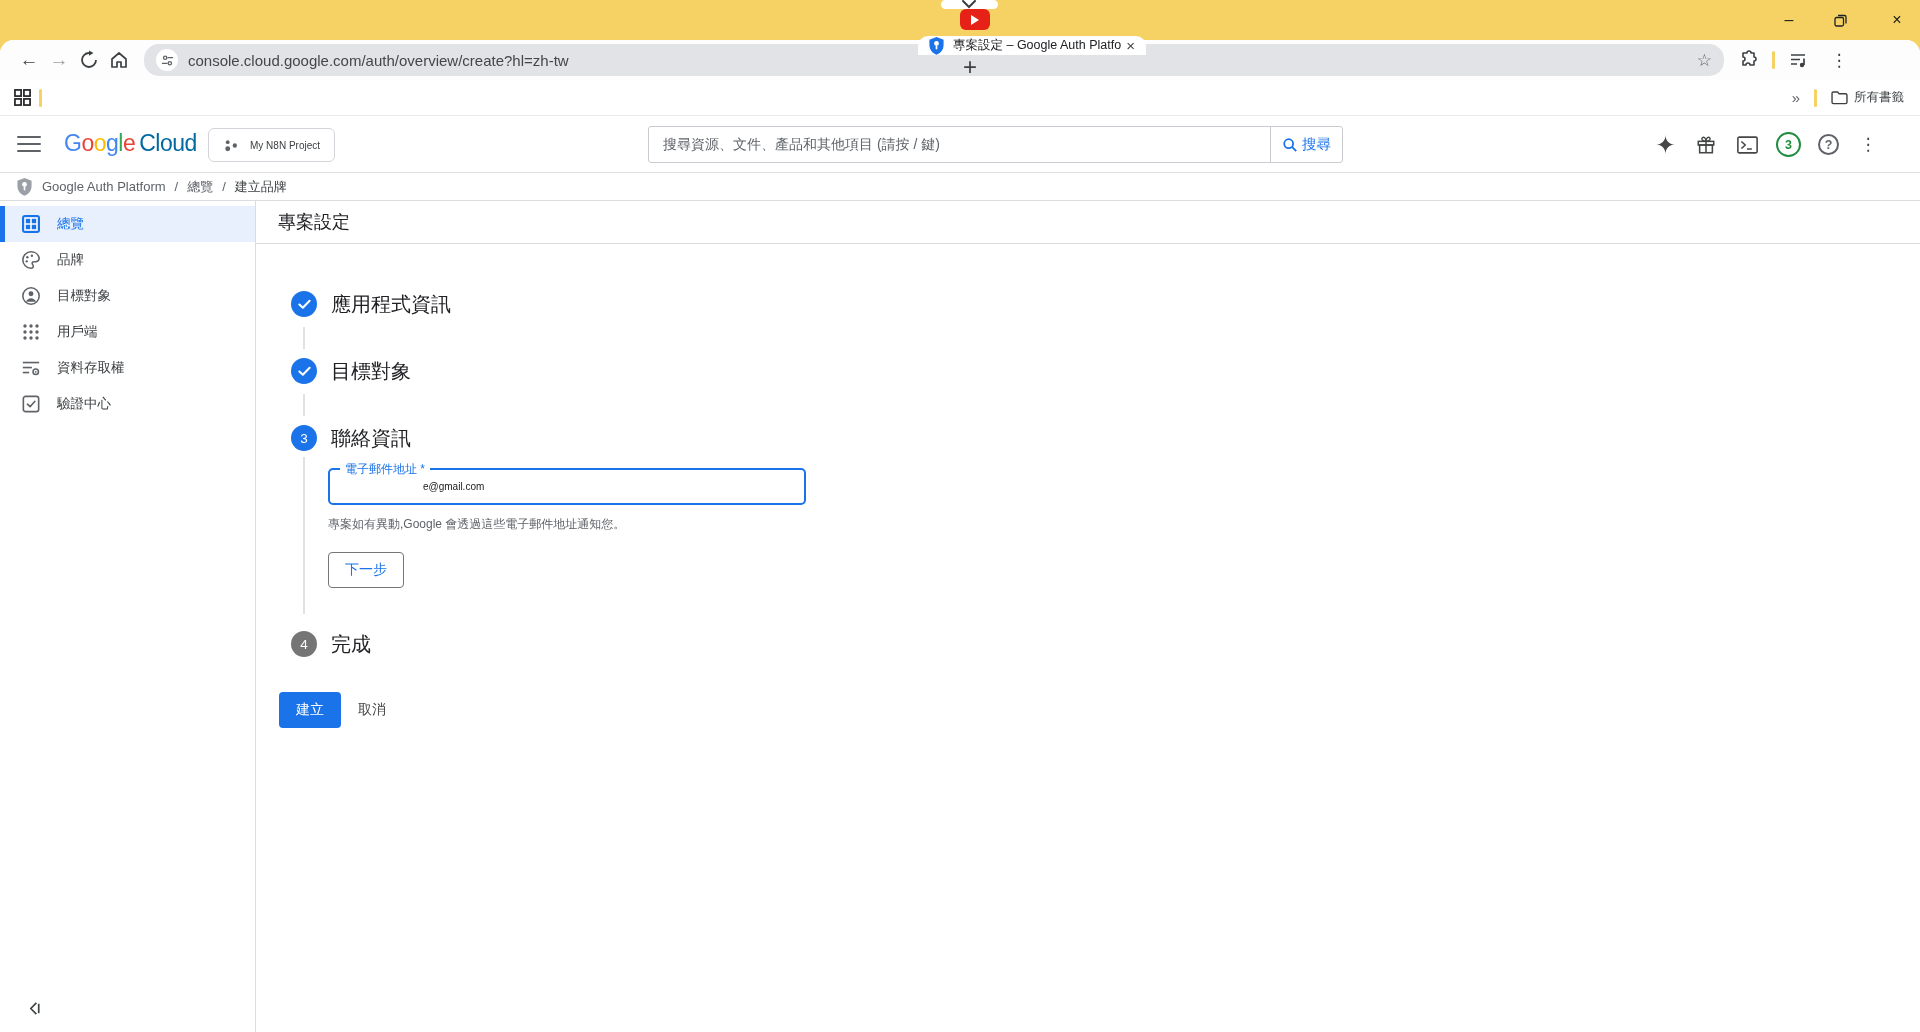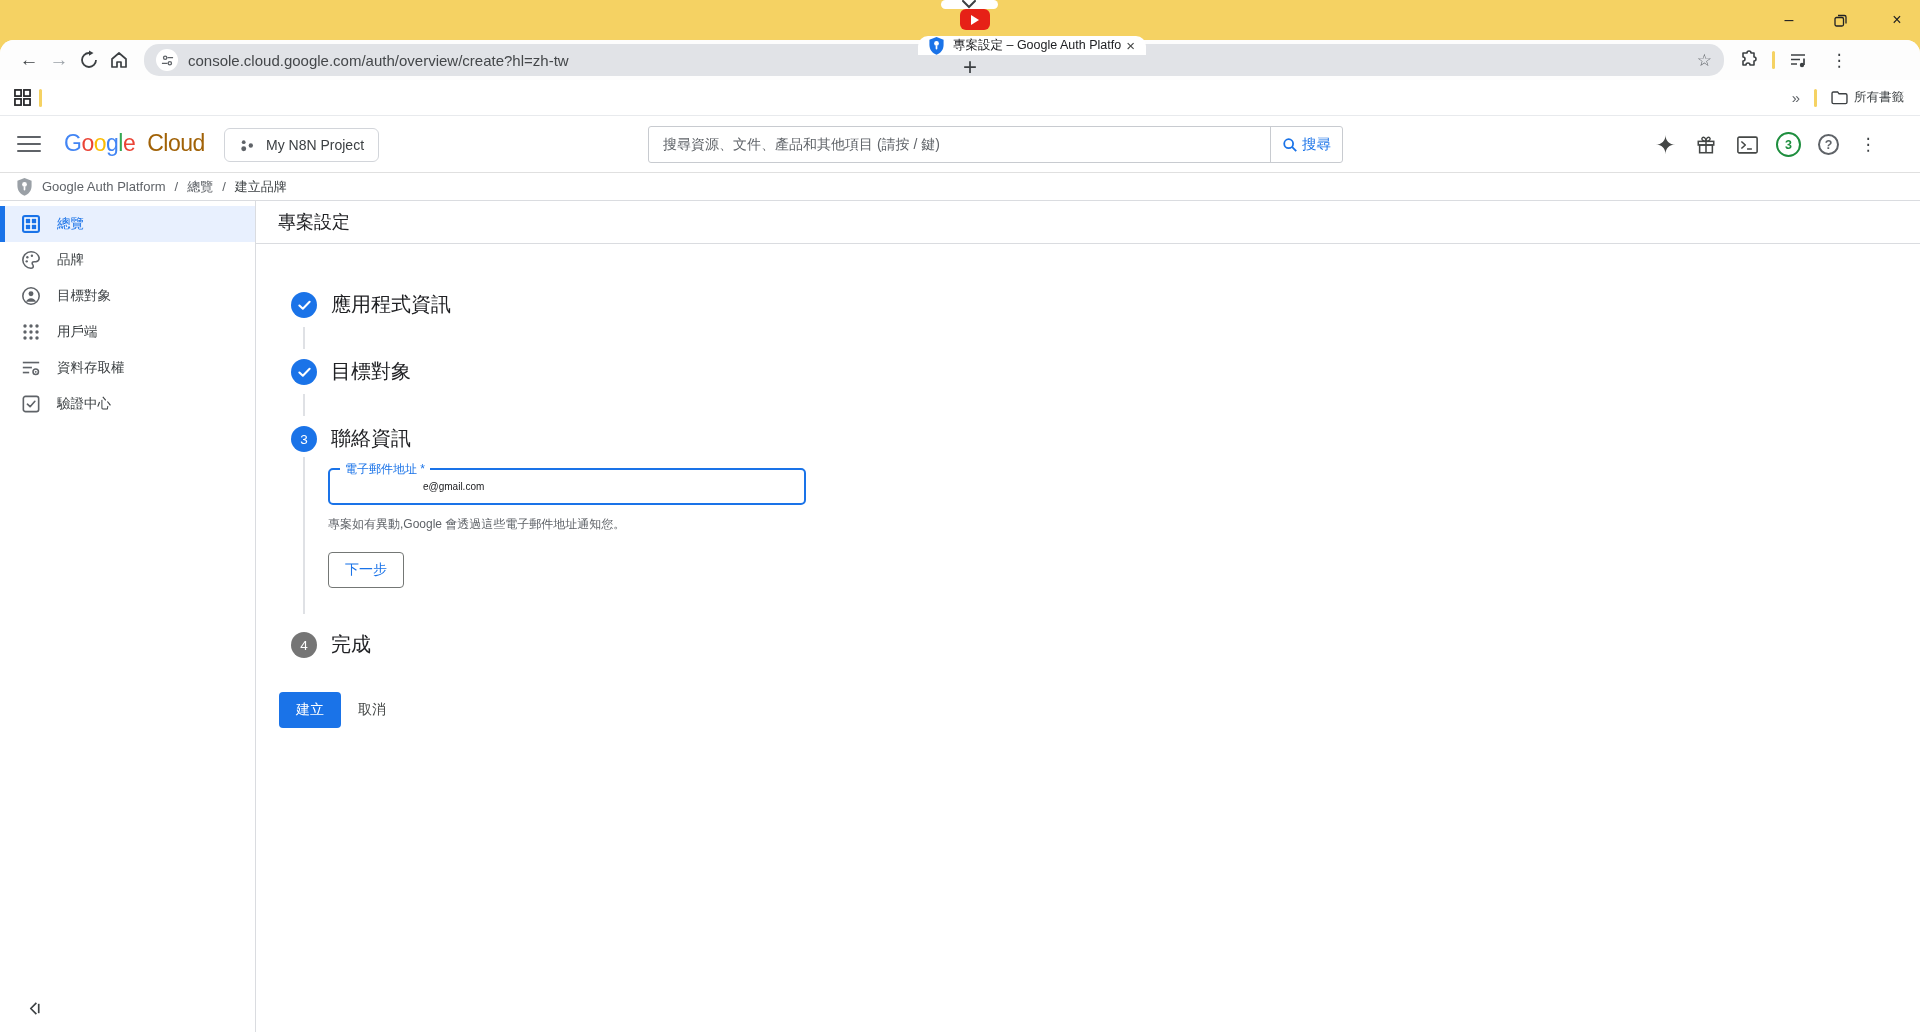--- a/index.html
+++ b/index.html
@@ -40,22 +40,22 @@
   .bm-right { margin-left:auto; display:flex; align-items:center; gap:6px; }
   .bm-label { font-size:12.5px; color:#3c4043; }
   .bm-overflow { font-size:15px; color:#5f6368; }
 
   
   .gc-header { height:57px; position:relative; background:#fff; border-bottom:1px solid #e0e0e0; }
   .gc-menu { position:absolute; left:16px; top:16px; width:26px; height:24px; display:flex; flex-direction:column; justify-content:space-between; padding:4px 1px; }
   .gc-menu i { height:2px; background:#5f6368; border-radius:1px; display:block; }
   .gc-logo { position:absolute; left:64px; top:14px; font-size:23px; letter-spacing:-0.5px; }
   .gl-b{color:#4285f4}.gl-r{color:#ea4335}.gl-y{color:#fbbc04}.gl-g{color:#34a853}
-  .gc-cloud { color:#a16207; margin-left:12px; }
-  .proj-pill { position:absolute; left:224px; top:12px; height:34px; border:1px solid #d2d5da; border-radius:6px; display:flex; align-items:center; gap:10px; padding:0 14px; font-size:14px; color:#3c4043; }
+  .gc-cloud { color:#0369a1; margin-left:4px; }
+  .proj-pill { position:absolute; left:208px; top:12px; height:34px; border:1px solid #d2d5da; border-radius:6px; display:flex; align-items:center; gap:10px; padding:0 14px; font-size:10px; color:#3c4043; }
   .gc-search { position:absolute; left:648px; top:10px; width:695px; height:37px; border:1px solid #c8cbd0; border-radius:3px; display:flex; background:#fff; }
   .gc-search-ph { flex:1; display:flex; align-items:center; padding-left:14px; font-size:14px; color:#5f6368; white-space:nowrap; overflow:hidden; }
   .gc-search-btn { width:72px; border-left:1px solid #c8cbd0; display:flex; align-items:center; justify-content:center; gap:4px; color:#1a73e8; font-size:14.5px; }
   .gc-right { position:absolute; right:40px; top:16px; display:flex; align-items:center; gap:17px; }
   .gc-right .icobox { width:24px; height:24px; display:flex; align-items:center; justify-content:center; }
   .badge-count { width:25px; height:25px; border-radius:50%; border:2px solid #1e8e3e; color:#1e8e3e; font-size:12.5px; font-weight:bold; display:flex; align-items:center; justify-content:center; }
   .help-circle { width:21px; height:21px; border-radius:50%; border:2px solid #5f6368; color:#5f6368; font-size:12.5px; font-weight:bold; display:flex; align-items:center; justify-content:center; }
 
   
   .crumb-row { height:28px; display:flex; align-items:center; gap:9px; padding-left:16px; background:#fff; border-bottom:1px solid #dadce0; font-size:13px; color:#5f6368; }
@@ -66,21 +66,21 @@
   .sidebar { width:256px; border-right:1px solid #dadce0; position:relative; padding-top:5px; }
   .nav-item { height:36px; display:flex; align-items:center; gap:15px; padding-left:20px; font-size:13.5px; color:#3c4043; }
   .nav-item .nico { width:22px; height:22px; display:flex; align-items:center; justify-content:center; color:#5f6368; }
   .nav-item.selected { background:#e8f0fe; color:#1a73e8; box-shadow:inset 5px 0 0 #1a73e8; }
   .collapse-btn { position:absolute; left:22px; bottom:12px; width:24px; height:24px; display:flex; align-items:center; justify-content:center; }
 
   .main { flex:1; }
   .main-title-row { height:43px; border-bottom:1px solid #dadce0; display:flex; align-items:center; padding-left:22px; font-size:18px; color:#202124; }
 
   .steps { padding:47px 0 0 35px; }
-  .step-header { display:flex; align-items:flex-end; }
+  .step-header { display:flex; align-items:flex-start; }
   .step-circle { width:26px; height:26px; border-radius:50%; color:#fff; font-size:13.5px; display:flex; align-items:center; justify-content:center; flex:none; }
   .step-circle.done, .step-circle.active { background:#1a73e8; }
   .step-circle.pending { background:#757575; }
   .step-label { margin-left:14px; font-size:20px; color:#202124; }
   .connector { width:2px; height:22px; background:#dfe1e5; margin:9px 0 9px 12px; }
   .step-body { border-left:2px solid #dfe1e5; margin-left:12px; padding:11px 0 26px 23px; margin-top:5px; }
 
   .field { width:478px; height:37px; border:2px solid #1a73e8; border-radius:5px; position:relative; display:flex; align-items:center; background:#fff; }
   .field-label { position:absolute; top:-9px; left:10px; background:#fff; padding:0 5px; font-size:12px; color:#1a73e8; white-space:nowrap; }
   .field-value { padding-left:93px; font-size:10px; color:#202124; }

